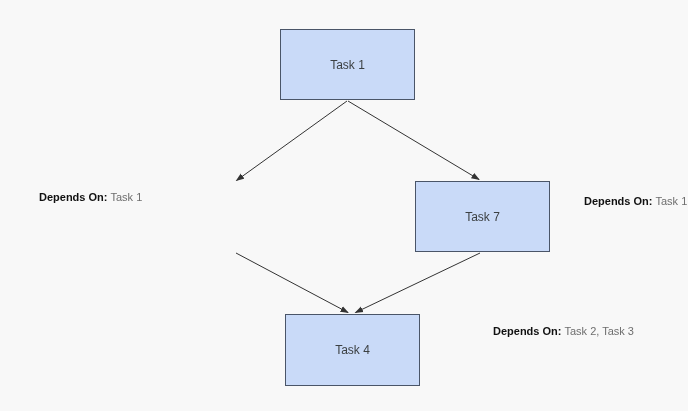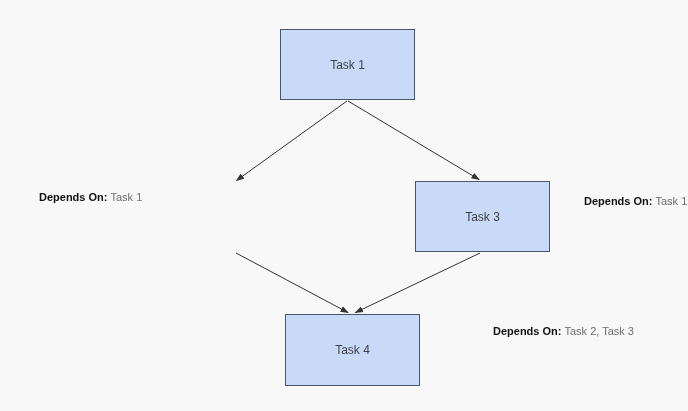--- a/index.html
+++ b/index.html
@@ -81,21 +81,21 @@
     <line class="edge" x1="236" y1="253" x2="348" y2="312.5" marker-end="url(#arrow)"></line>
     <line class="edge" x1="480" y1="253" x2="355.5" y2="312.5" marker-end="url(#arrow)"></line>
   </svg>
 
   <div class="node node-task1">
     <span class="node-label">Task 1</span>
   </div>
 
 
   <div class="node node-task3">
-    <span class="node-label">Task 3</span>
+    <span class="node-label">Task 7</span>
   </div>
 
   <div class="node node-task4">
     <span class="node-label">Task 4</span>
   </div>
 
   <div class="annotation annotation-left">
     <span class="ann-label">Depends On:</span><span class="ann-value">Task 1</span>
   </div>
 

